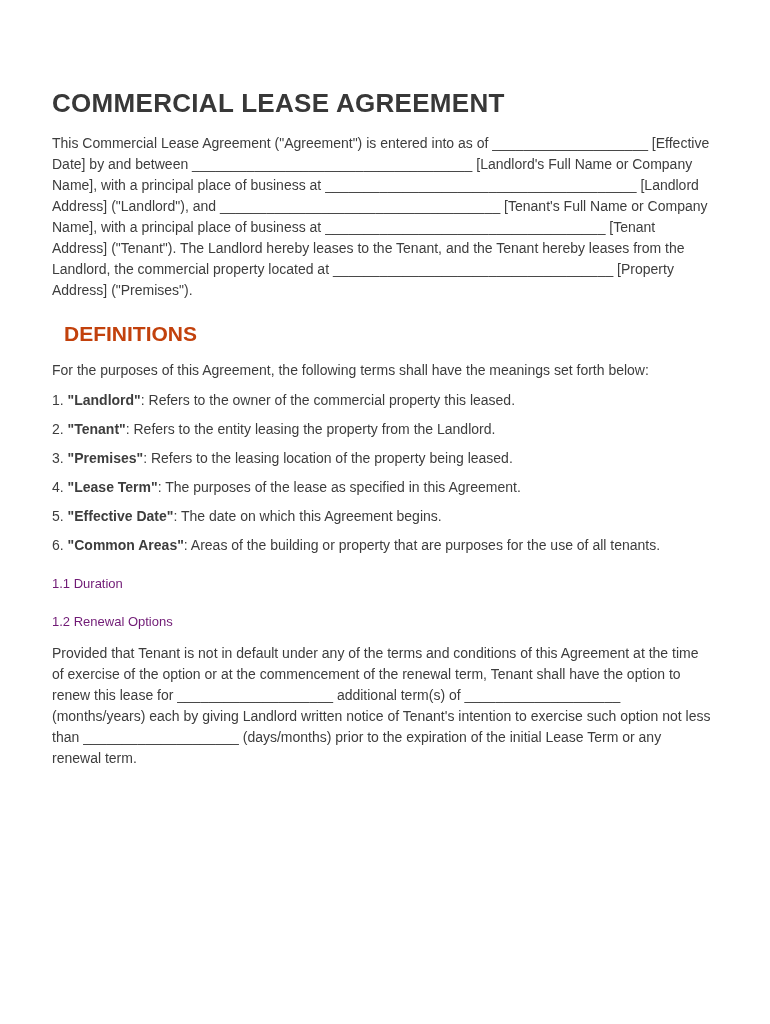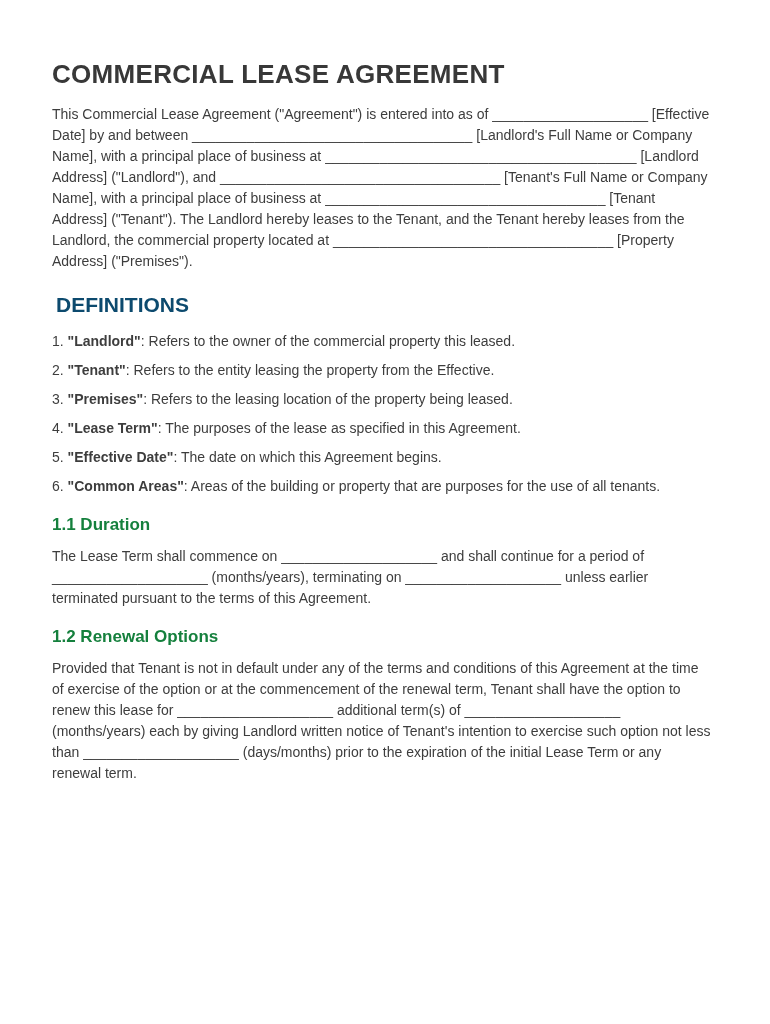--- a/index.html
+++ b/index.html
@@ -6,47 +6,47 @@
     margin: 0;
     padding: 0;
     background: #ffffff;
   }
   .page {
     position: relative;
     width: 770px;
     height: 1024px;
     box-sizing: border-box;
     background: #ffffff;
-    padding: 59px 58px 0 52px;
+    padding: 88px 58px 0 52px;
     font-family: "Liberation Sans", sans-serif;
     font-size: 14px;
     line-height: 21px;
     color: #3d3d3d;
     overflow: hidden;
   }
   .doc-title {
     font-size: 26px;
     line-height: 30px;
     font-weight: bold;
     letter-spacing: 0.3px;
     color: #383838;
     margin: 0 0 15px 0;
   }
   .h2 {
     font-size: 21px;
     line-height: 25px;
     font-weight: bold;
-    color: #0c4a6e;
-    margin: 20px 0 14px 4px;
+    color: #c2410c;
+    margin: 20px 0 14px 12px;
   }
   .h3 {
-    font-size: 17px;
+    font-size: 13px;
     line-height: 21px;
-    font-weight: bold;
-    color: #15803d;
+    font-weight: normal;
+    color: #701a75;
     margin: 17px 0 11px 0;
   }
   p.body-par {
     margin: 0 0 9px 0;
   }
   p.def-item {
     margin: 0 0 8px 0;
   }
   .def-term {
     font-weight: bold;
@@ -56,35 +56,35 @@
 <body>
 
 <div class="page">
 
   <h1 class="doc-title">COMMERCIAL LEASE AGREEMENT</h1>
 
   <p class="body-par">This Commercial Lease Agreement ("Agreement") is entered into as of ____________________ [Effective Date] by and between ____________________________________ [Landlord's Full Name or Company Name], with a principal place of business at ________________________________________ [Landlord Address] ("Landlord"), and ____________________________________ [Tenant's Full Name or Company Name], with a principal place of business at ____________________________________ [Tenant Address] ("Tenant"). The Landlord hereby leases to the Tenant, and the Tenant hereby leases from the Landlord, the commercial property located at ____________________________________ [Property Address] ("Premises").</p>
 
   <h2 class="h2">DEFINITIONS</h2>
 
+  <p class="body-par">For the purposes of this Agreement, the following terms shall have the meanings set forth below:</p>
 
   <p class="def-item"><span>1. </span><span class="def-term">"Landlord"</span><span>: Refers to the owner of the commercial property this leased.</span></p>
 
-  <p class="def-item"><span>2. </span><span class="def-term">"Tenant"</span><span>: Refers to the entity leasing the property from the Effective.</span></p>
+  <p class="def-item"><span>2. </span><span class="def-term">"Tenant"</span><span>: Refers to the entity leasing the property from the Landlord.</span></p>
 
   <p class="def-item"><span>3. </span><span class="def-term">"Premises"</span><span>: Refers to the leasing location of the property being leased.</span></p>
 
   <p class="def-item"><span>4. </span><span class="def-term">"Lease Term"</span><span>: The purposes of the lease as specified in this Agreement.</span></p>
 
   <p class="def-item"><span>5. </span><span class="def-term">"Effective Date"</span><span>: The date on which this Agreement begins.</span></p>
 
   <p class="def-item"><span>6. </span><span class="def-term">"Common Areas"</span><span>: Areas of the building or property that are purposes for the use of all tenants.</span></p>
 
 
   <h3 class="h3">1.1 Duration</h3>
 
-  <p class="body-par">The Lease Term shall commence on ____________________ and shall continue for a period of ____________________ (months/years), terminating on ____________________ unless earlier terminated pursuant to the terms of this Agreement.</p>
 
   <h3 class="h3">1.2 Renewal Options</h3>
 
   <p class="body-par">Provided that Tenant is not in default under any of the terms and conditions of this Agreement at the time of exercise of the option or at the commencement of the renewal term, Tenant shall have the option to renew this lease for ____________________ additional term(s) of ____________________ (months/years) each by giving Landlord written notice of Tenant's intention to exercise such option not less than ____________________ (days/months) prior to the expiration of the initial Lease Term or any renewal term.</p>
 
 </div>
 
 </body></html>

